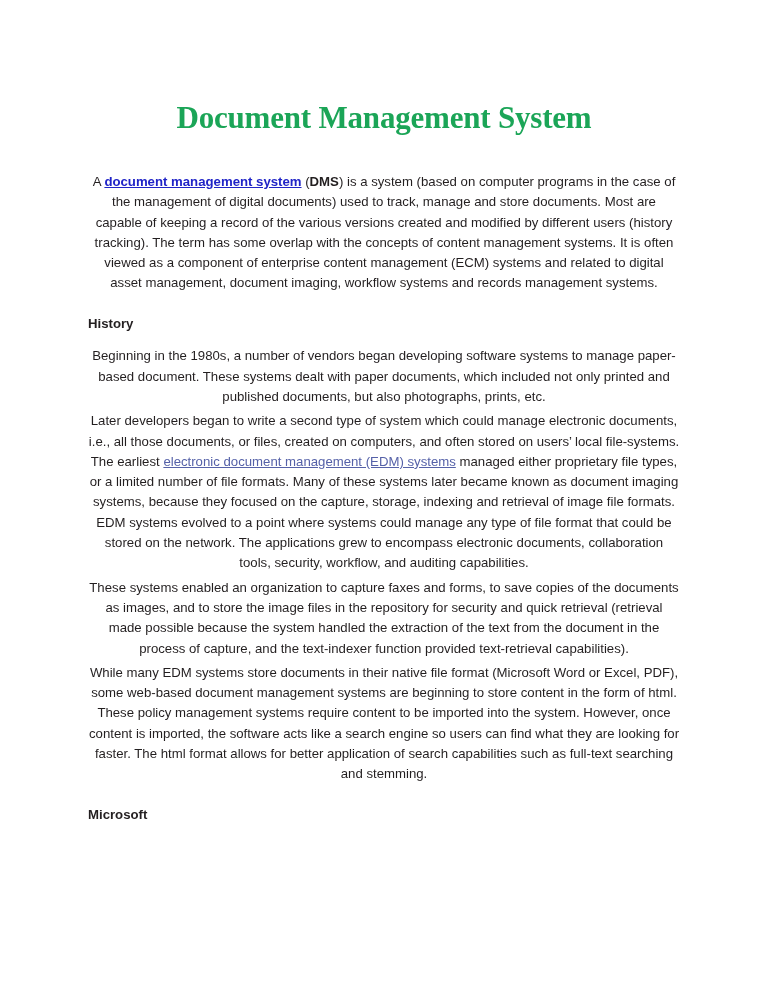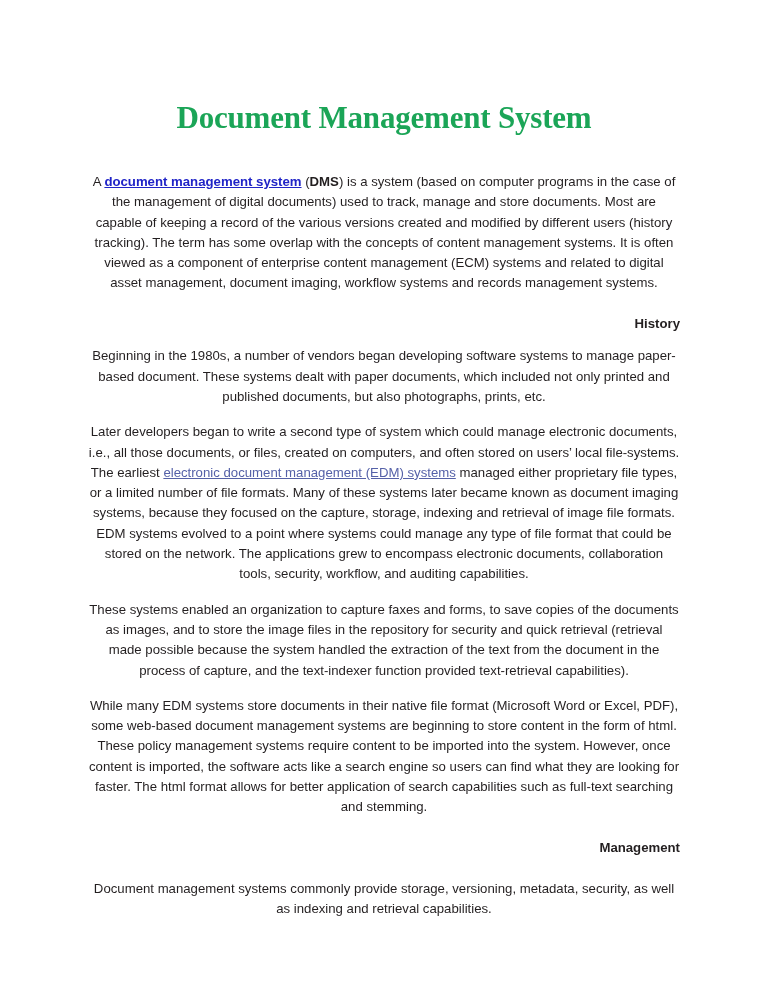--- a/index.html
+++ b/index.html
@@ -52,39 +52,38 @@
   p.para {
     margin: 0;
     padding: 0;
     font-size: 13.2px;
     line-height: 20.3px;
     color: #231f20;
     text-align: center;
   }
 
   p.para + p.para {
-    margin-top: 15px;
+    margin-top: 4px;
   }
 
   p.para.tight-follow {
     margin-top: 12px;
   }
 
   h2.section-heading {
     margin: 0;
     padding: 0;
     font-size: 13.2px;
     line-height: 20.3px;
     font-weight: bold;
     color: #231f20;
   }
 
   h2.section-heading.spaced-above {
     margin-top: 20.3px;
-    text-align: right;
   }
 
   h2.section-heading.gap-below {
     margin-bottom: 20.3px;
   }
 
   .rt-bold {
     font-weight: bold;
   }
 
@@ -111,18 +110,17 @@
 
     <h1 class="doc-title">Document Management System</h1>
 
     <div class="body-block" id="body-block">
         <p class="para"><span>A </span><a class="rt-link primary-link" href="#">document management system</a><span> (</span><strong class="rt-bold">DMS</strong><span>) is a system (based on computer programs in the case of the management of digital documents) used to track, manage and store documents. Most are capable of keeping a record of the various versions created and modified by different users (history tracking). The term has some overlap with the concepts of content management systems. It is often viewed as a component of enterprise content management (ECM) systems and related to digital asset management, document imaging, workflow systems and records management systems.</span></p>
         <h2 class="section-heading spaced-above"><span>History</span></h2>
         <p class="para tight-follow"><span>Beginning in the 1980s, a number of vendors began developing software systems to manage paper-based document. These systems dealt with paper documents, which included not only printed and published documents, but also photographs, prints, etc.</span></p>
         <p class="para"><span>Later developers began to write a second type of system which could manage electronic documents, i.e., all those documents, or files, created on computers, and often stored on users’ local file-systems. The earliest </span><a class="rt-link secondary-link" href="#">electronic document management (EDM) systems</a><span> managed either proprietary file types, or a limited number of file formats. Many of these systems later became known as document imaging systems, because they focused on the capture, storage, indexing and retrieval of image file formats. EDM systems evolved to a point where systems could manage any type of file format that could be stored on the network. The applications grew to encompass electronic documents, collaboration tools, security, workflow, and auditing capabilities.</span></p>
         <p class="para"><span>These systems enabled an organization to capture faxes and forms, to save copies of the documents as images, and to store the image files in the repository for security and quick retrieval (retrieval made possible because the system handled the extraction of the text from the document in the process of capture, and the text-indexer function provided text-retrieval capabilities).</span></p>
         <p class="para"><span>While many EDM systems store documents in their native file format (Microsoft Word or Excel, PDF), some web-based document management systems are beginning to store content in the form of html. These policy management systems require content to be imported into the system. However, once content is imported, the software acts like a search engine so users can find what they are looking for faster. The html format allows for better application of search capabilities such as full-text searching and stemming.</span></p>
-        <h2 class="section-heading spaced-above gap-below"><span>Management</span></h2>
-        <p class="para tight-follow"><span>Document management systems commonly provide storage, versioning, metadata, security, as well as indexing and retrieval capabilities.</span></p>
+        <h2 class="section-heading spaced-above gap-below"><span>Microsoft</span></h2>
       </div>
 
   </div>
 </div>
 
 </body></html>

